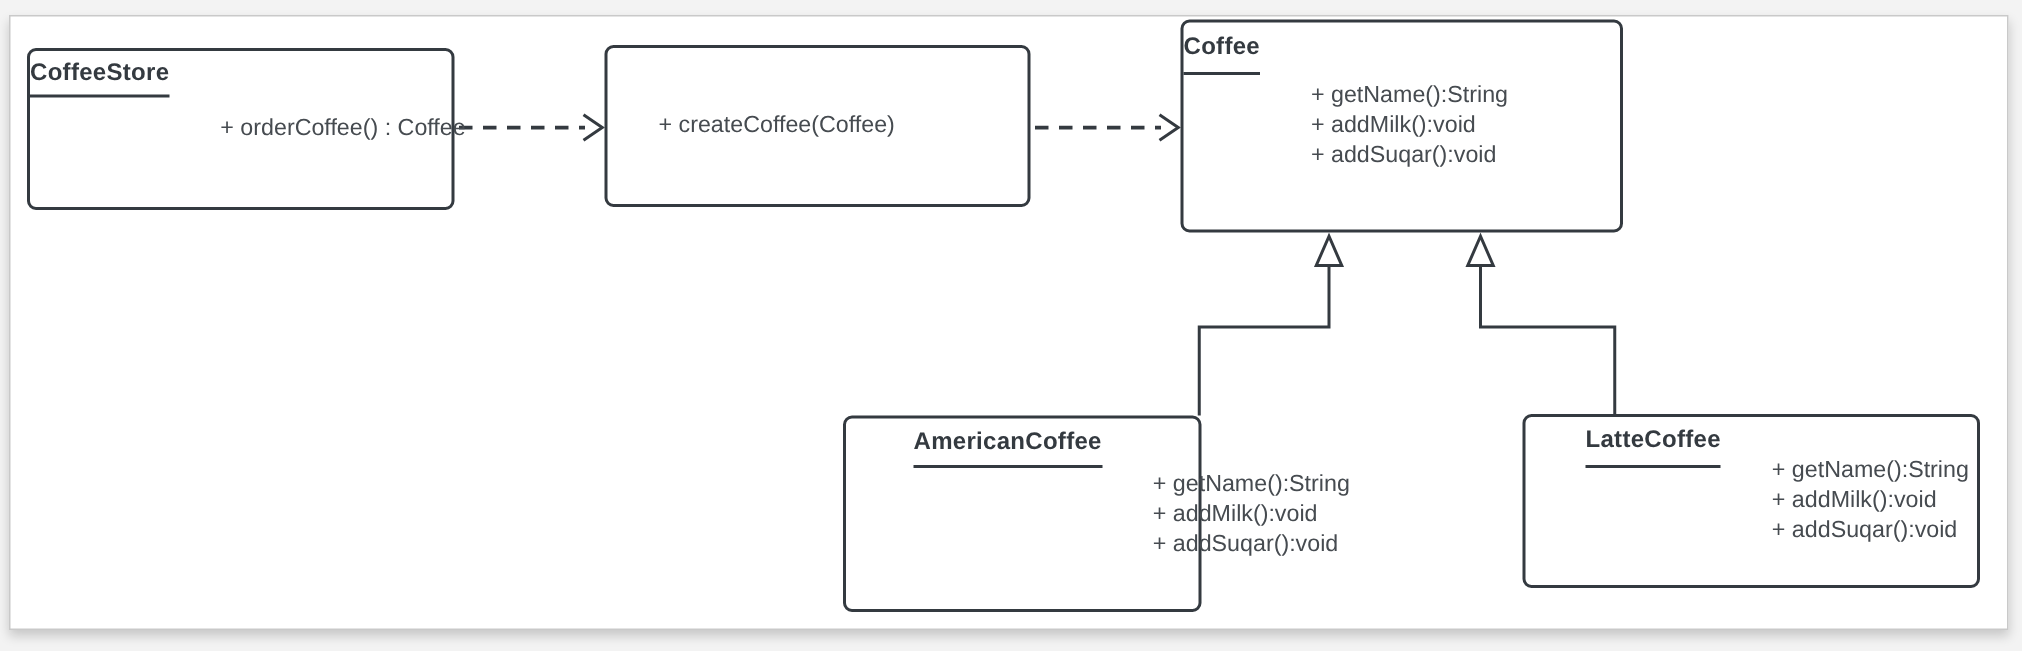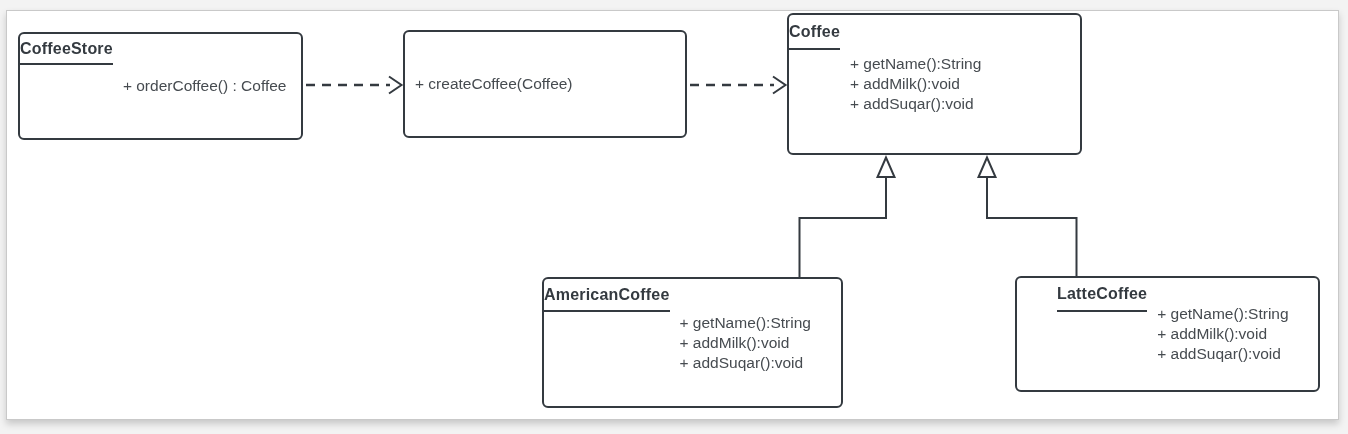--- a/index.html
+++ b/index.html
@@ -61,20 +61,21 @@
     flex: 0 0 auto;
     box-sizing: border-box;
   }
   .uml-methods {
     flex: 1 1 auto;
     display: flex;
     flex-direction: column;
     justify-content: center;
     padding: 2px 8px 2px 10px;
     box-sizing: border-box;
+    margin-left: 24px;
   }
   .uml-method {
     font-size: 15.5px;
     line-height: 20px;
     color: #464b50;
     white-space: nowrap;
   }
   .stroke-line { stroke: #343a40; stroke-width: 2; fill: none; }
   .stroke-dashed { stroke: #343a40; stroke-width: 2.5; fill: none; stroke-dasharray: 9 7; }
   .tri-head { fill: #ffffff; stroke: #343a40; stroke-width: 2; stroke-linejoin: miter; }
@@ -127,21 +128,21 @@
   <div class="uml-class" style="left:787px; top:13px; width:295px; height:142px;">
     <div class="uml-title" style="height:35px;">Coffee</div>
     <div class="uml-attrs" style="height:39px;"></div>
     <div class="uml-methods">
       <div class="uml-method">+ getName():String</div>
       <div class="uml-method">+ addMilk():void</div>
       <div class="uml-method">+ addSuqar():void</div>
     </div>
   </div>
 
-  <div class="uml-class" style="left:542px; top:277px; width:301px; height:131px;">
+  <div class="uml-class" style="left:562px; top:277px; width:239px; height:131px;padding-left:45px;">
     <div class="uml-title" style="height:33px;">AmericanCoffee</div>
     <div class="uml-attrs" style="height:37px;"></div>
     <div class="uml-methods">
       <div class="uml-method">+ getName():String</div>
       <div class="uml-method">+ addMilk():void</div>
       <div class="uml-method">+ addSuqar():void</div>
     </div>
   </div>
 
   <div class="uml-class" style="left:1015px; top:276px; width:305px; height:116px;padding-left:40px;">

